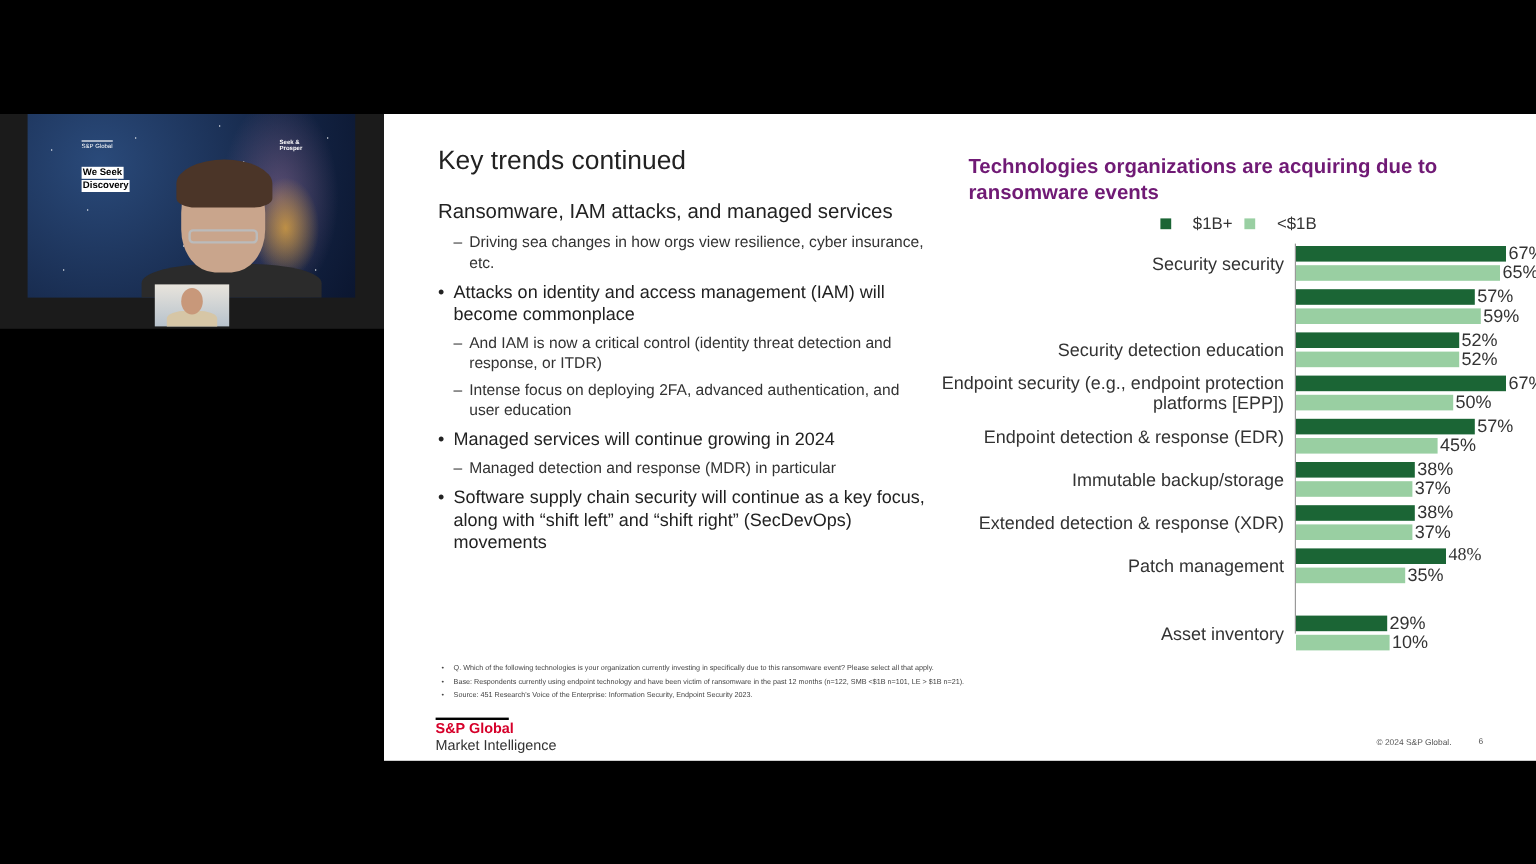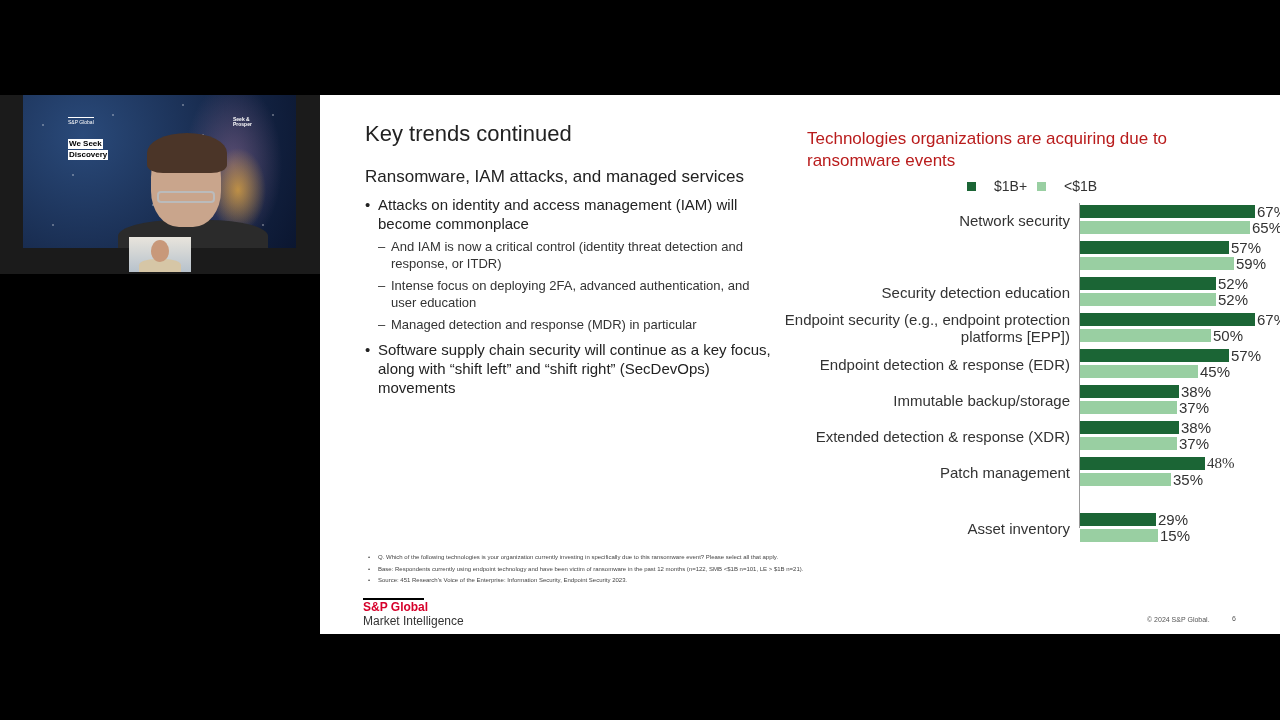--- a/index.html
+++ b/index.html
@@ -41,21 +41,21 @@
   
   .slide { position:absolute; left:320px; top:95px; width:960px; height:539px; background:#fff; color:#222; }
   .slide-title { position:absolute; left:45px; top:26px; font-size:22px; color:#222; }
   .slide-subtitle { position:absolute; left:45px; top:72px; font-size:17px; color:#222; }
   .bullets { position:absolute; left:45px; top:100px; width:410px; list-style:none; margin:0; padding:0; }
   .b1 { position:relative; padding-left:13px; font-size:15px; line-height:19px; margin-bottom:7px; color:#222; }
   .b1::before { content:"•"; position:absolute; left:0; top:0; }
   .b2 { position:relative; padding-left:26px; font-size:13px; line-height:17px; margin-top:-2px; margin-bottom:7px; color:#333; }
   .b2::before { content:"–"; position:absolute; left:13px; top:0; }
 
-  .chart-title { position:absolute; left:487px; top:33px; font-size:17px; line-height:22px; font-weight:normal; color:#b91c1c; width:400px; }
+  .chart-title { position:absolute; left:487px; top:33px; font-size:17px; line-height:22px; font-weight:bold; color:#701a75; width:400px; }
   .legend { position:absolute; left:647px; top:83px; font-size:14px; color:#333; display:flex; gap:10px; }
   .legend-item { display:flex; align-items:center; gap:18px; }
   .swatch { width:9px; height:9px; display:inline-block; }
 
   .chart { position:absolute; left:480px; top:108px; width:460px; height:325px; }
   .axis { position:absolute; left:279px; top:0; width:1px; height:325px; background:#999; }
   .row { position:absolute; left:0; width:460px; height:34px; }
   .row-label { position:absolute; right:190px; top:0; height:34px; display:flex; align-items:center; justify-content:flex-end; text-align:right; font-size:15px; line-height:17px; color:#333; width:290px; }
   .bar { position:absolute; left:280px; height:13px; }
   .bar-val { position:absolute; font-size:15px; line-height:15px; color:#333; }
@@ -95,43 +95,45 @@
     <div class="thumb-body"></div>
     <div class="thumb-head"></div>
   </div>
 </div>
 
 <div class="slide">
   <div class="slide-title">Key trends continued</div>
   <div class="slide-subtitle">Ransomware, IAM attacks, and managed services</div>
 
   <ul class="bullets" id="bullet-list">
+      <li class="b2">Driving sea changes in how orgs view resilience, cyber insurance, etc.</li>
       <li class="b1">Attacks on identity and access management (IAM) will become commonplace</li>
       <li class="b2">And IAM is now a critical control (identity threat detection and response, or ITDR)</li>
       <li class="b2">Intense focus on deploying 2FA, advanced authentication, and user education</li>
+      <li class="b1">Managed services will continue growing in 2024</li>
       <li class="b2">Managed detection and response (MDR) in particular</li>
       <li class="b1">Software supply chain security will continue as a key focus, along with “shift left” and “shift right” (SecDevOps) movements</li>
     </ul>
 
   <div class="chart-title">Technologies organizations are acquiring due to ransomware events</div>
   <div class="legend">
     <div class="legend-item">
       <span class="swatch" id="sw0" style="background: rgb(27, 101, 53);"></span>
       <span>$1B+</span>
     </div>
     <div class="legend-item">
       <span class="swatch" id="sw1" style="background: rgb(153, 207, 162);"></span>
       <span>&lt;$1B</span>
     </div>
   </div>
 
   <div class="chart" id="chart">
     <div class="axis"></div>
   <div class="row" style="top: 0px;">
-        <div class="row-label">Network security</div>
+        <div class="row-label">Security security</div>
         <div class="bar" style="top: 2px; width: 175px; background: rgb(27, 101, 53);"></div>
         <div class="bar-val" style="top: 1px; left: 457px;">67%</div>
         <div class="bar" style="top: 18px; width: 170px; background: rgb(153, 207, 162);"></div>
         <div class="bar-val" style="top: 17px; left: 452px;">65%</div>
       </div>
       <div class="row" style="top: 36px;">
         <div class="bar" style="top: 2px; width: 149px; background: rgb(27, 101, 53);"></div>
         <div class="bar-val" style="top: 1px; left: 431px;">57%</div>
         <div class="bar" style="top: 18px; width: 154px; background: rgb(153, 207, 162);"></div>
         <div class="bar-val" style="top: 17px; left: 436px;">59%</div>
@@ -176,21 +178,21 @@
         <div class="bar" style="top: 2px; width: 125px; background: rgb(27, 101, 53);"></div>
         <div class="bar-val" style="top: 1px; left: 407px; font-family: Liberation Serif, serif;">48%</div>
         <div class="bar" style="top: 18px; width: 91px; background: rgb(153, 207, 162);"></div>
         <div class="bar-val" style="top: 17px; left: 373px;">35%</div>
       </div>
       <div class="row" style="top: 288px; margin-top: 20px;">
         <div class="row-label">Asset inventory</div>
         <div class="bar" style="top: 2px; width: 76px; background: rgb(27, 101, 53);"></div>
         <div class="bar-val" style="top: 1px; left: 358px;">29%</div>
         <div class="bar" style="top: 18px; width: 78px; background: rgb(153, 207, 162);"></div>
-        <div class="bar-val" style="top: 17px; left: 360px;">15%</div>
+        <div class="bar-val" style="top: 17px; left: 360px;">10%</div>
       </div>
     </div>
 
   <ul class="footnotes">
     <li>Q. Which of the following technologies is your organization currently investing in specifically due to this ransomware event? Please select all that apply.</li>
     <li>Base: Respondents currently using endpoint technology and have been victim of ransomware in the past 12 months (n=122, SMB &lt;$1B n=101, LE &gt; $1B n=21).</li>
     <li>Source: 451 Research's Voice of the Enterprise: Information Security, Endpoint Security 2023.</li>
   </ul>
 
   <div class="brand">

